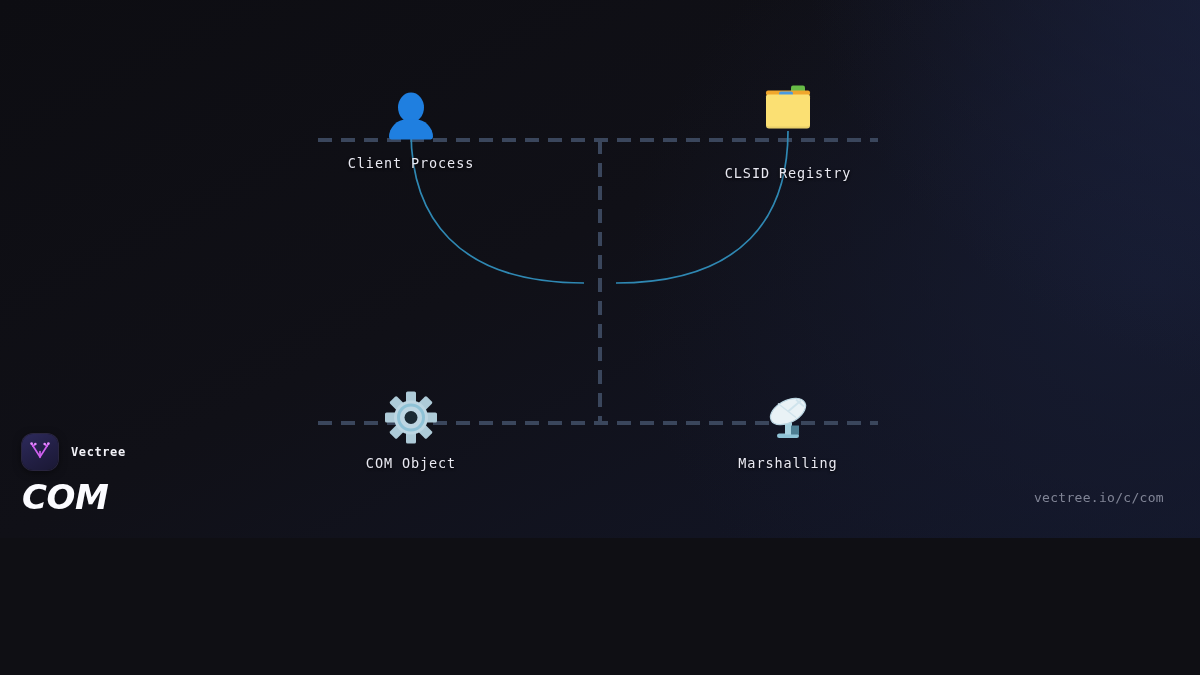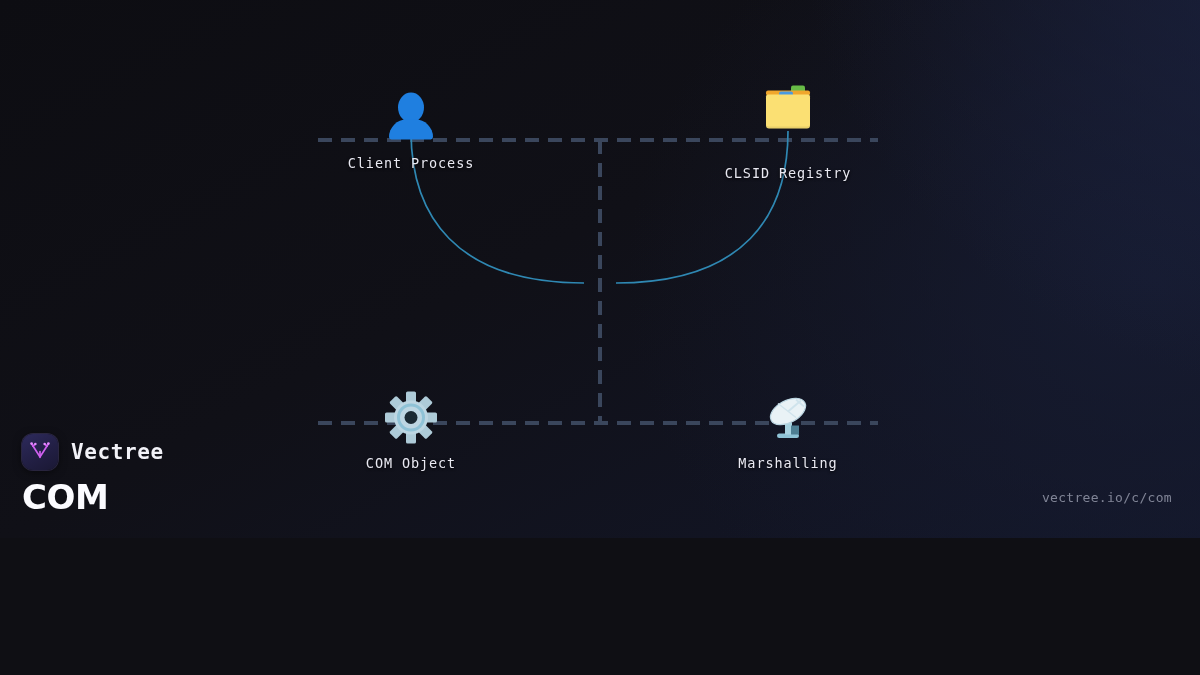--- a/index.html
+++ b/index.html
@@ -116,30 +116,30 @@
   }
   .brand-row { display:flex; align-items:center; gap:13px; }
   .brand-mark {
     width:36px; height:36px; border-radius:11px;
     background:linear-gradient(150deg,#2d2a5c 0%,#221f44 55%,#1a1834 100%);
     box-shadow:0 0 0 1px rgba(150,130,230,0.22), 0 2px 9px rgba(0,0,0,0.55);
     display:flex; align-items:center; justify-content:center;
   }
   .brand-name {
     font-family:"DejaVu Sans Mono","Liberation Mono",monospace;
-    font-size:21px; font-weight:bold; letter-spacing:0.6px;
+    font-size:12px; font-weight:bold; letter-spacing:0.6px;
     color:#f2f2f8;
   }
   .brand-title {
     font-family:"DejaVu Sans","Liberation Sans",sans-serif;
     font-size:34px; font-weight:bold; letter-spacing:-0.4px;
-    color:#fbfbff; line-height:1;
+    color:#fbfbff; line-height:1;font-style:italic;
   }
   #siteurl {
-    position:absolute; right:28px; bottom:33px;
+    position:absolute; right:36px; bottom:33px;
     font-family:"DejaVu Sans Mono","Liberation Mono",monospace;
     font-size:13px; letter-spacing:0.3px;
     color:#9fa3b4; opacity:0.78;
   }
 </style>
 </head>
 <body>
 
 <div id="stage">
 

